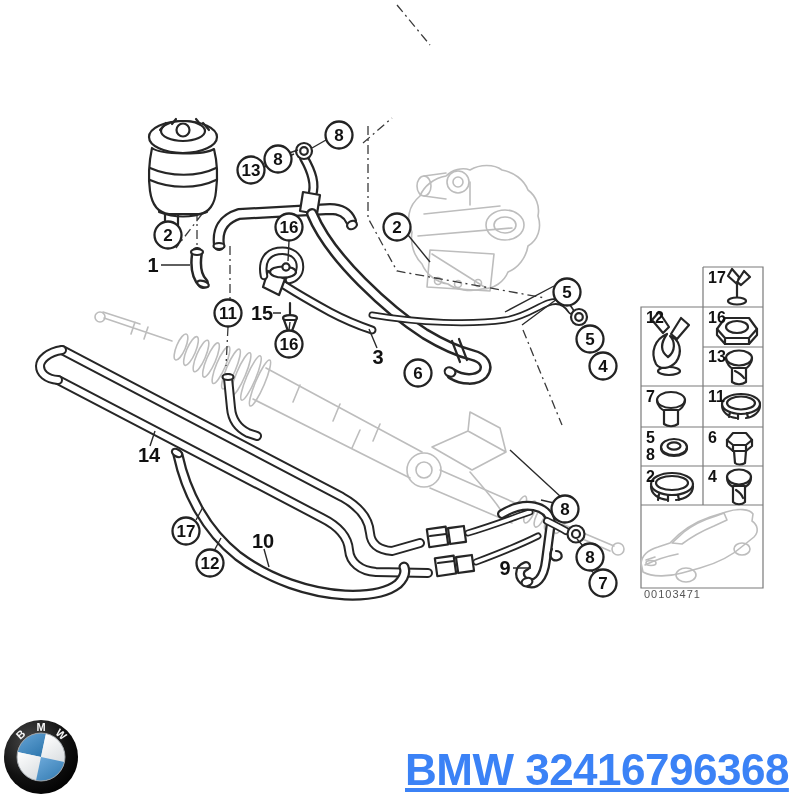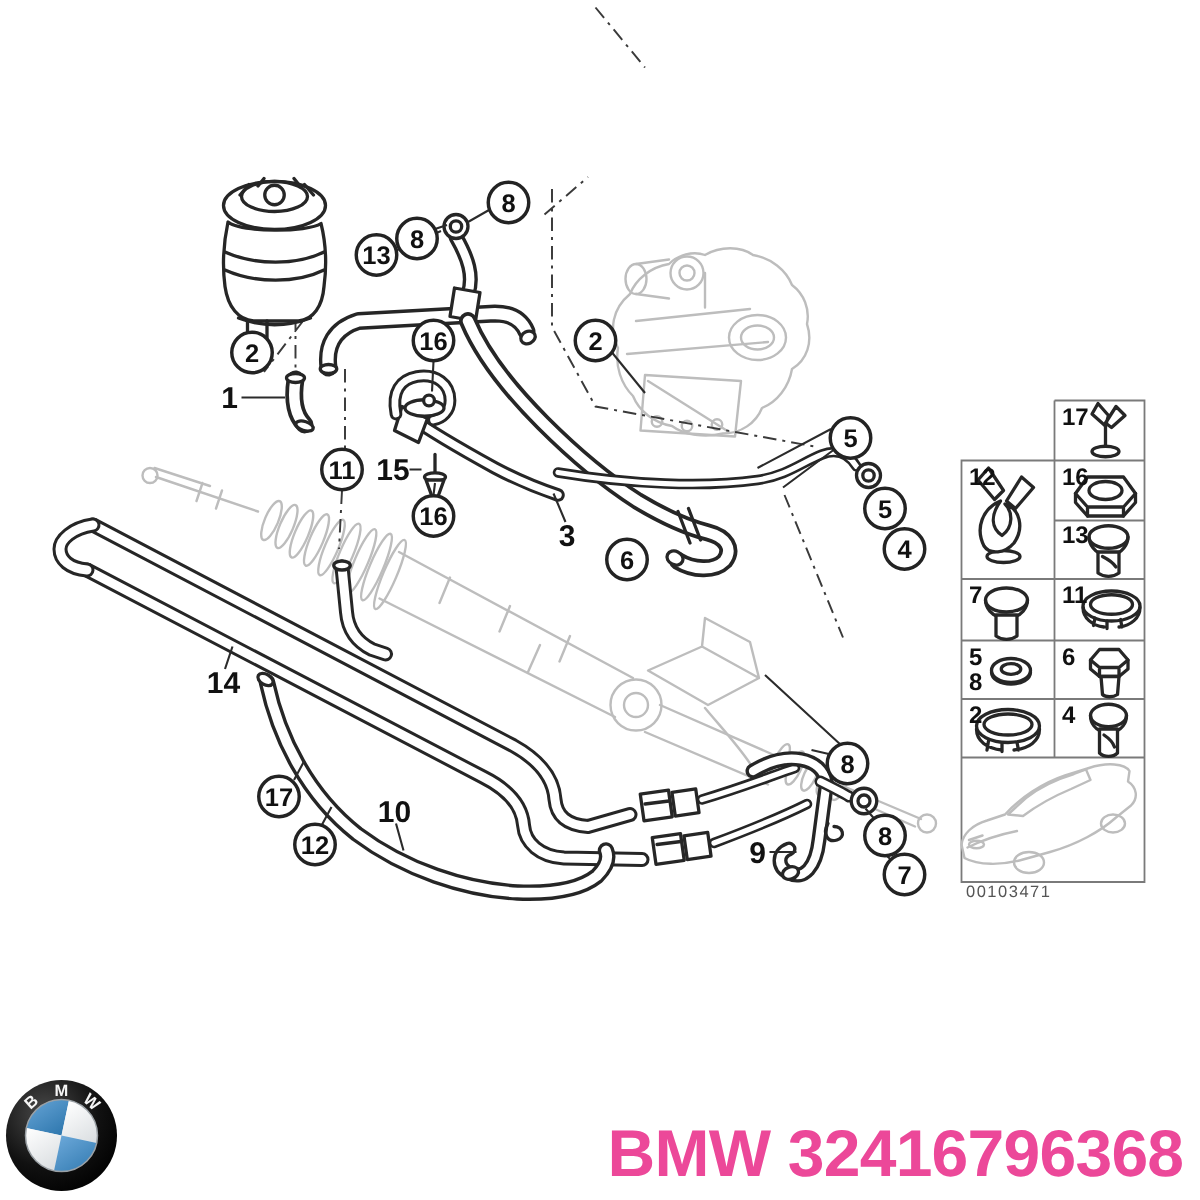--- a/index.html
+++ b/index.html
@@ -14,21 +14,21 @@
   .tubeI{stroke:#ffffff;fill:none;stroke-linecap:round;stroke-linejoin:round;}
   .leader{stroke:#2b2b2b;stroke-width:1.4;fill:none;}
   .dash{stroke:#3a3a3a;stroke-width:1.3;fill:none;stroke-dasharray:9 4 2 4;}
   .grid{stroke:#7a7a7a;stroke-width:1.2;fill:none;}
   .callout-circle{fill:#ffffff;stroke:#232323;stroke-width:2.3;}
   .callout-num{font:bold 17px "Liberation Sans",sans-serif;fill:#111;text-anchor:middle;}
   .plain-num{font:bold 20px "Liberation Sans",sans-serif;fill:#111;text-anchor:middle;}
   .legend-num{font:bold 16px "Liberation Sans",sans-serif;fill:#111;}
   .code-text{font:11px "Liberation Sans",sans-serif;fill:#555;letter-spacing:1px;}
   #footer-title{position:absolute;left:405px;top:745px;font:bold 44px "Liberation Sans",sans-serif;
-                color:#ec4899;letter-spacing:-0.5px;white-space:nowrap;}
+                color:#3b82f6;letter-spacing:-0.5px;white-space:nowrap;text-decoration:underline;}
   #brand-logo{position:absolute;left:3px;top:717px;}
 </style>
 </head>
 <body>
 
 <div id="stage">
 
 <svg id="artwork" width="800" height="800" viewBox="0 0 800 800">
 
   <g>

